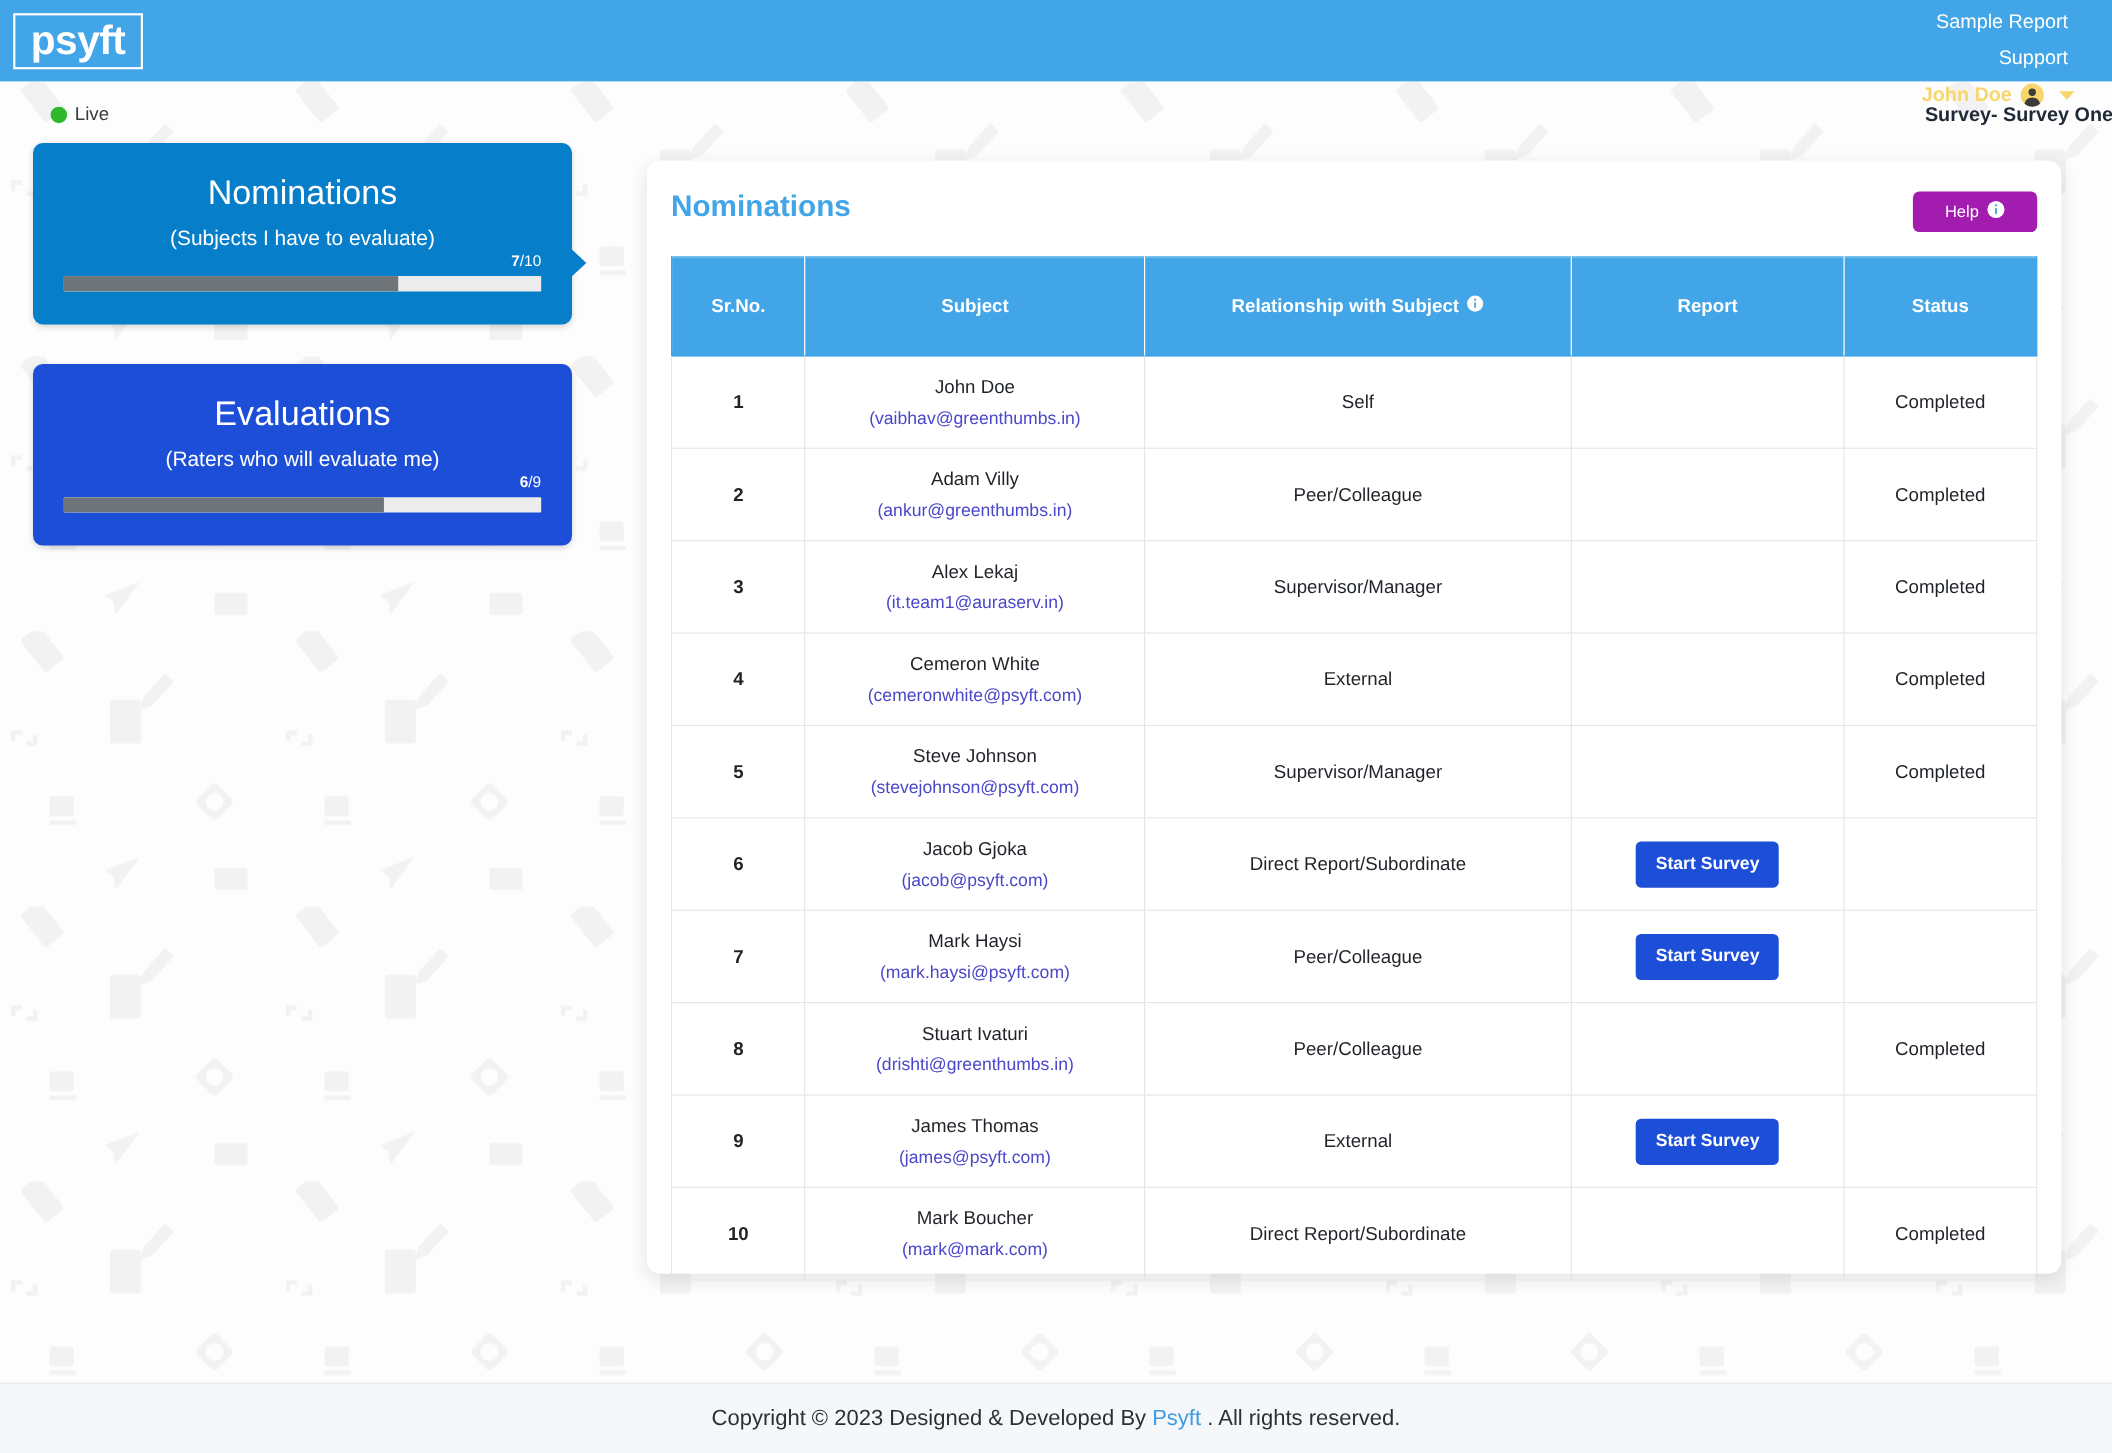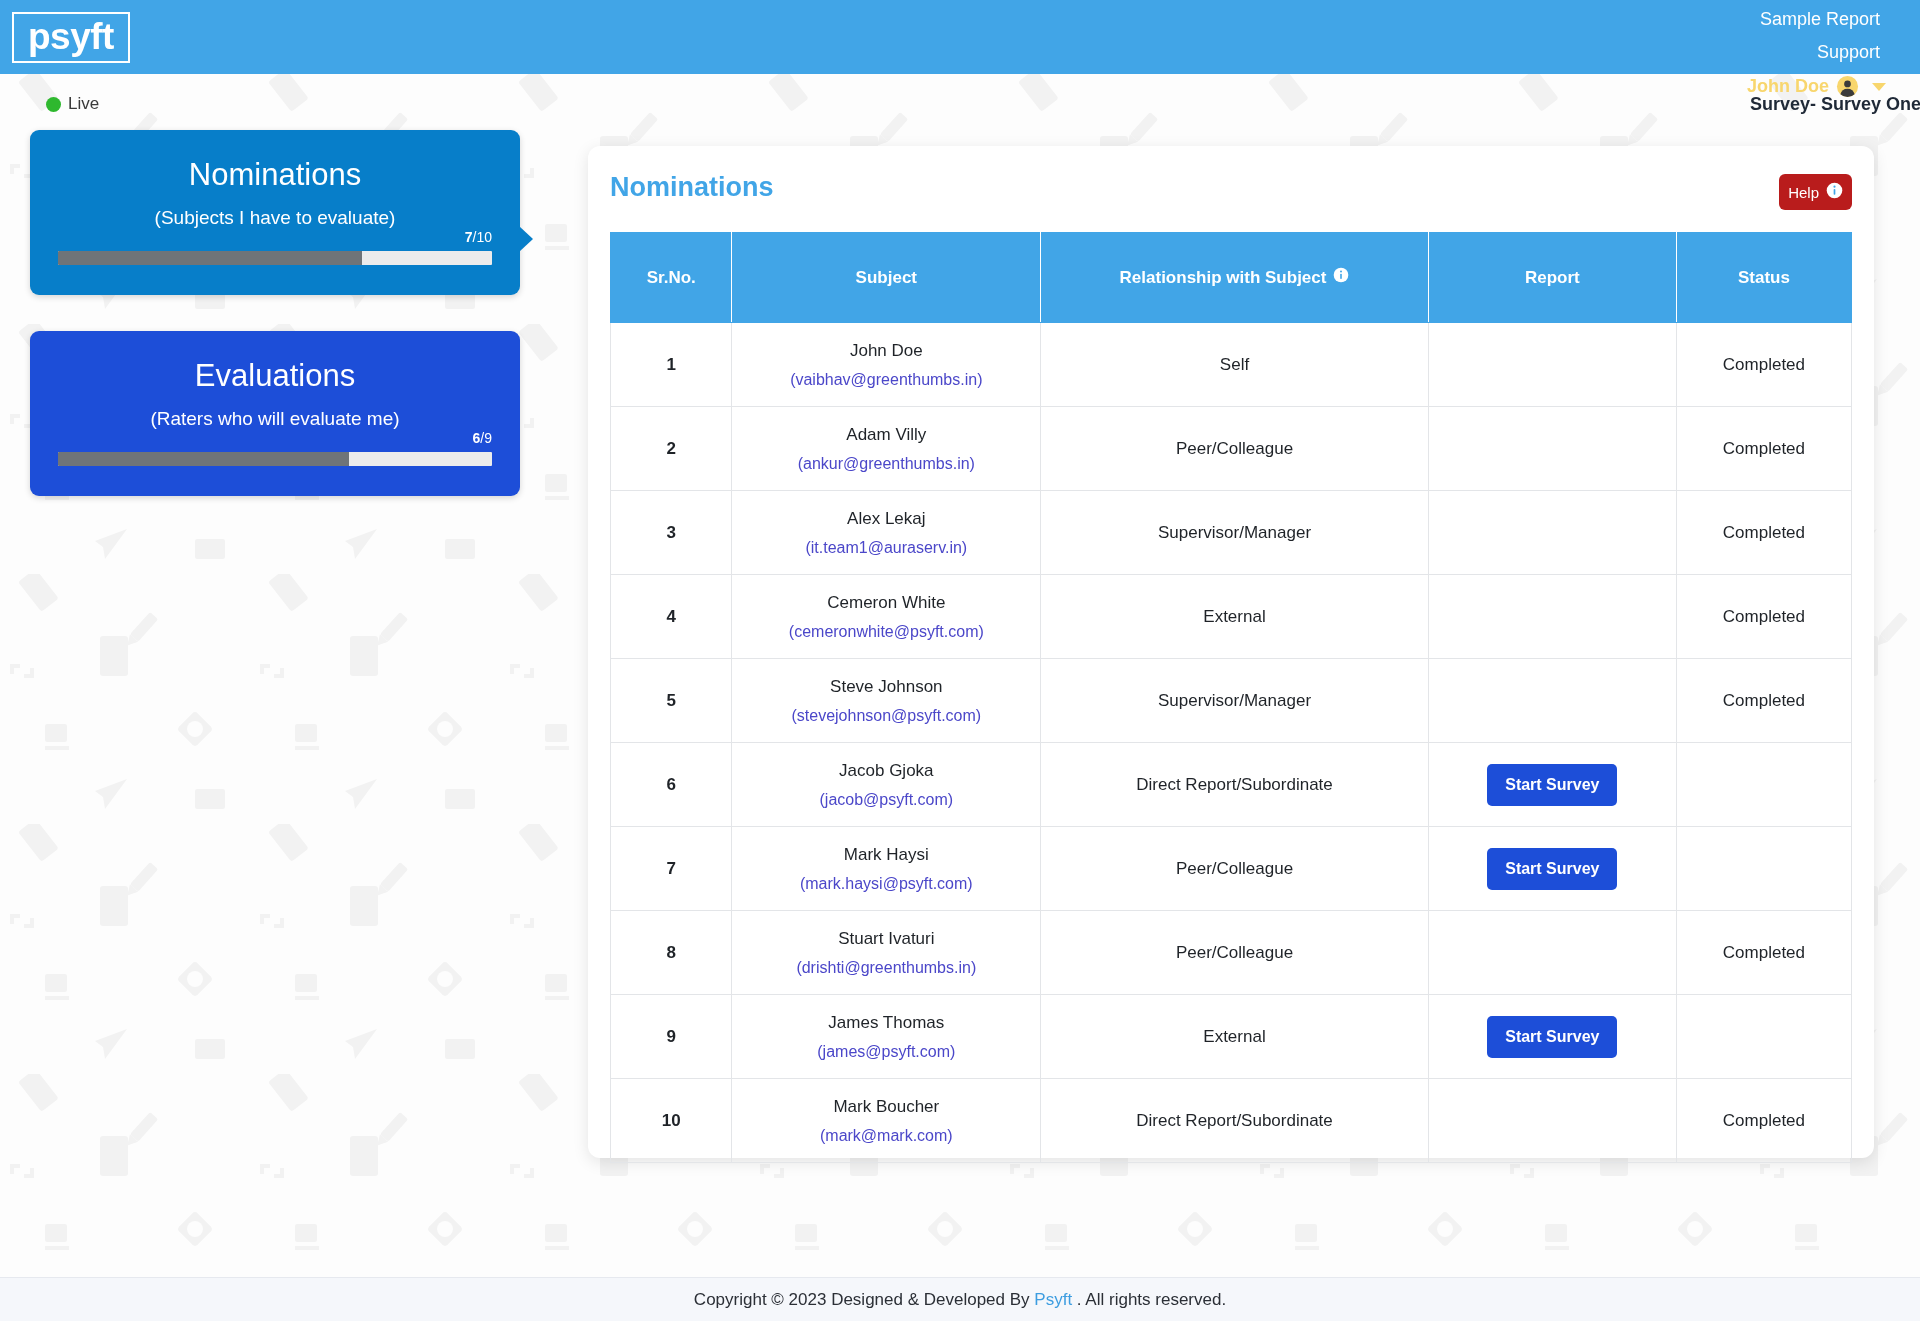--- a/index.html
+++ b/index.html
@@ -194,25 +194,25 @@
     align-items: flex-start;
     justify-content: space-between;
     margin-bottom: 22px;
   }
   .panel-title {
     color: #41a5e7;
     font-size: 27px;
     font-weight: bold;
   }
   .help-btn {
-    background: #b91c1c;
+    background: #a21caf;
     color: #ffffff;
     border: none;
     border-radius: 6px;
-    padding: 8px 9px;
+    padding: 8px 29px;
     font-size: 15px;
     display: inline-flex;
     align-items: center;
     gap: 7px;
     cursor: pointer;
     margin-top: 2px;
     justify-content: space-between;
   }
 
   
@@ -272,27 +272,27 @@
     cursor: pointer;
     white-space: nowrap;
   }
   .status-txt { color: #1f2328; }
 
   
   .footer {
     position: absolute;
     bottom: 0; left: 0;
     width: 1920px;
-    height: 44px;
+    height: 64px;
     background: #f5f7fb;
     border-top: 1px solid #e6e9ef;
     display: flex;
     align-items: center;
     justify-content: center;
-    font-size: 17px;
+    font-size: 20px;
     color: #2b2f36;
     z-index: 20;
     text-align: center;
   }
   .footer a { color: #3d9de0; text-decoration: none; }
 </style>
 </head>
 <body>
 
 <div class="page">

